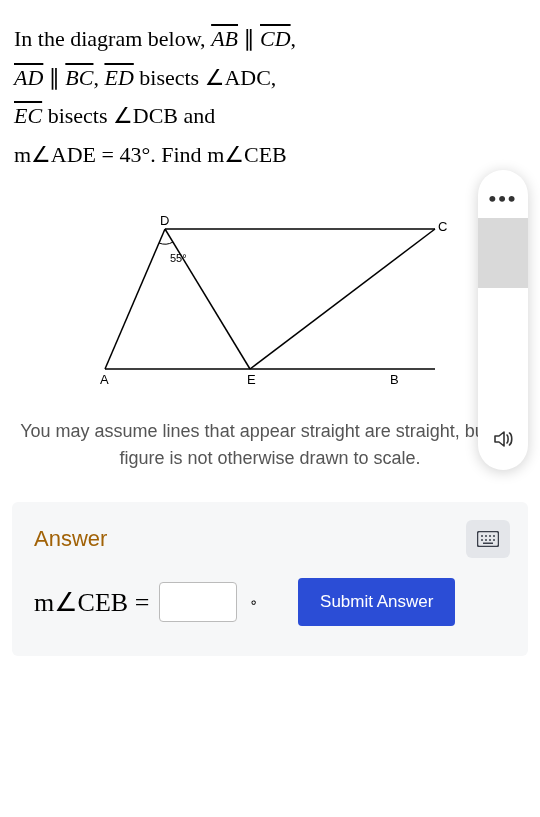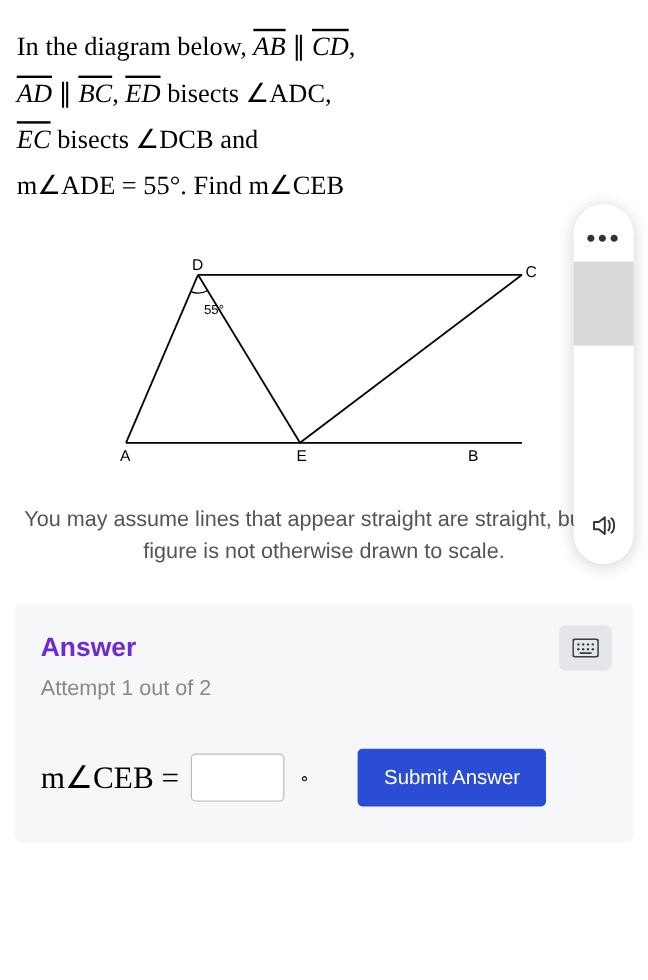--- a/index.html
+++ b/index.html
@@ -35,23 +35,23 @@
     .answer-card {
       margin: 0 12px;
       background: #f6f7f8;
       border-radius: 6px;
       padding: 24px 22px 30px 22px;
       font-family: -apple-system, Arial, sans-serif;
       position: relative;
     }
     .answer-heading {
       font-size: 22px;
-      font-weight: 700;
-      color: #6d28d9;
-      margin-bottom: 10px;
+      font-weight: 400;
+      color: #a16207;
+      margin-bottom: 26px;
     }
     .attempt {
       font-size: 18px;
       color: #888;
       margin-bottom: 40px;
     }
     .answer-row {
       display: flex;
       align-items: center;
       gap: 10px;
@@ -126,21 +126,21 @@
   <span> ∥ </span>
   <span class="overline">CD</span><span>,</span>
   <br>
   <span class="overline">AD</span>
   <span> ∥ </span>
   <span class="overline">BC</span><span>, </span>
   <span class="overline">ED</span><span> bisects </span><span class="mathit">∠ADC</span><span>,</span>
   <br>
   <span class="overline">EC</span><span> bisects </span><span class="mathit">∠DCB</span><span> and</span>
   <br>
-  <span class="mathit">m∠ADE = 55°</span><span>. Find </span><span class="mathit">m∠CEB</span>
+  <span class="mathit">m∠ADE = 43°</span><span>. Find </span><span class="mathit">m∠CEB</span>
 </div>
 
 <div class="diagram-wrap">
   <svg class="diagram-svg" width="380" height="180">
     <line x1="25" y1="155" x2="355" y2="155" stroke="#000" stroke-width="1.5"></line>
     <line x1="85" y1="15" x2="355" y2="15" stroke="#000" stroke-width="1.5"></line>
     <line x1="25" y1="155" x2="85" y2="15" stroke="#000" stroke-width="1.5"></line>
     <line x1="85" y1="15" x2="170" y2="155" stroke="#000" stroke-width="1.5"></line>
     <line x1="170" y1="155" x2="355" y2="15" stroke="#000" stroke-width="1.5"></line>
 
@@ -165,21 +165,20 @@
         <circle cx="13" cy="5" r="1" fill="#3a3f4a"></circle>
         <circle cx="17" cy="5" r="1" fill="#3a3f4a"></circle>
       <circle cx="5" cy="9" r="1" fill="#3a3f4a"></circle>
         <circle cx="9" cy="9" r="1" fill="#3a3f4a"></circle>
         <circle cx="13" cy="9" r="1" fill="#3a3f4a"></circle>
         <circle cx="17" cy="9" r="1" fill="#3a3f4a"></circle>
       <rect x="6" y="11.5" width="10" height="1.5" fill="#3a3f4a"></rect>
     </svg>
   </button>
   <div class="answer-heading">Answer</div>
-  <div class="attempt">Attempt 1 out of 2</div>
   <div class="answer-row">
     <span class="answer-label">
       <span>m∠</span><span class="mathit">CEB</span><span> = </span>
     </span>
     <input class="answer-input" type="text" value="" style="">
     <span class="deg">∘</span>
     <button class="submit-btn">Submit Answer</button>
   </div>
 </div>
 

